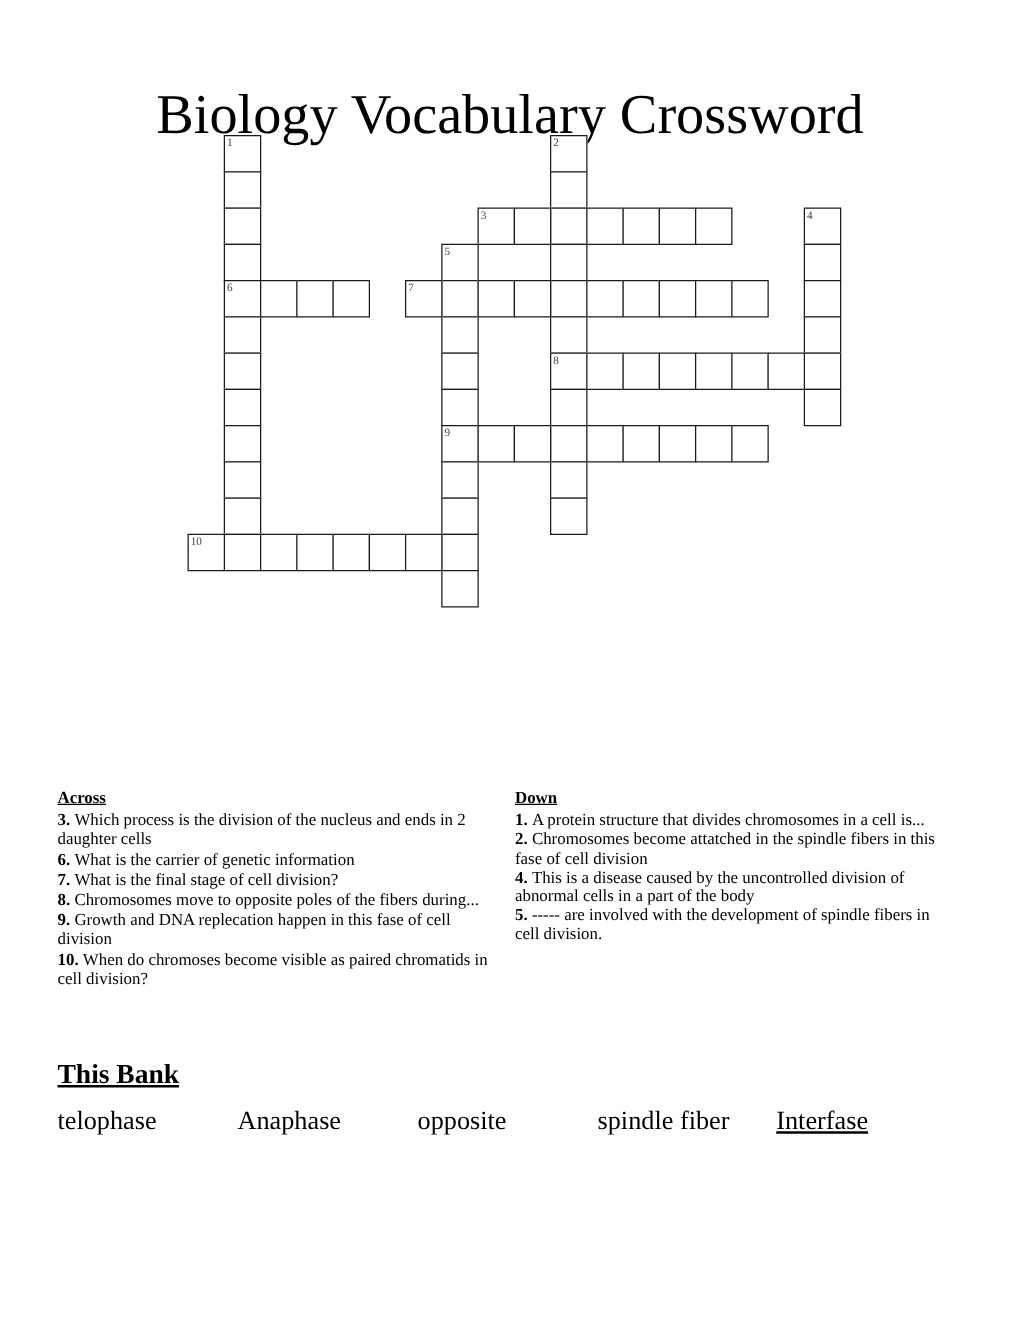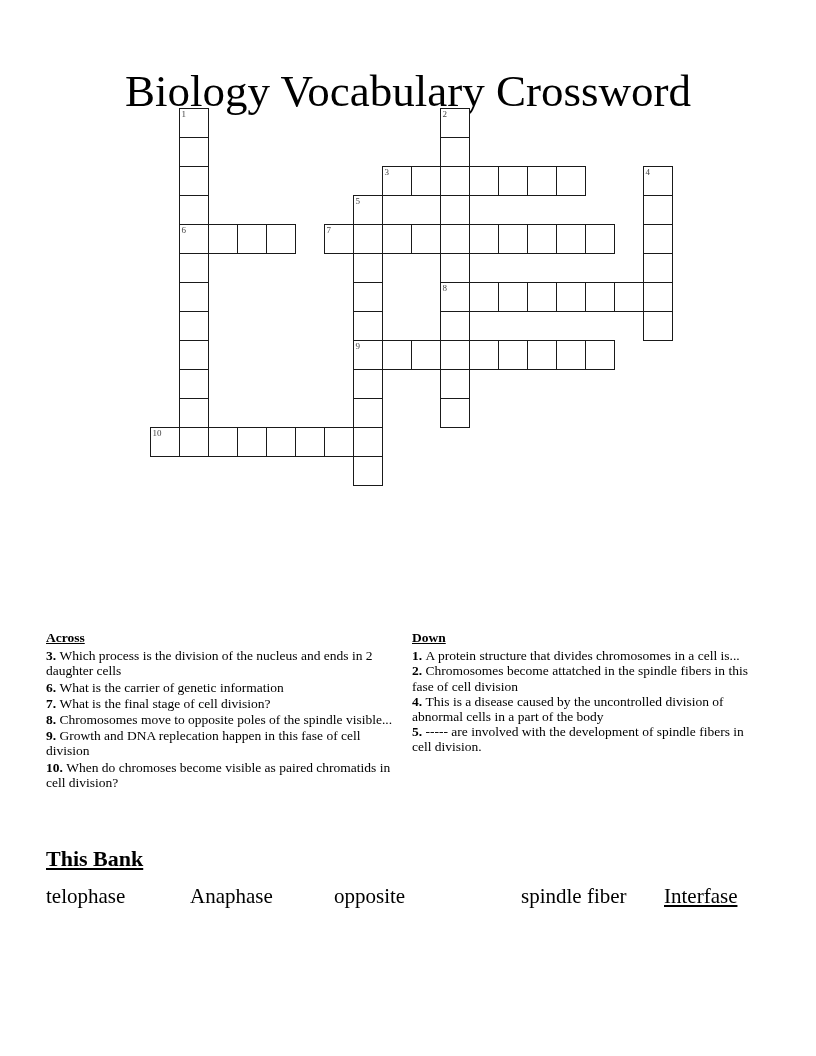--- a/index.html
+++ b/index.html
@@ -89,21 +89,21 @@
     line-height:37px;
     white-space:nowrap;
   }
   .wb-word{
     display:inline-block;
     vertical-align:top;
   }
   .wb-w0{width:144px;}
   .wb-w1{width:144px;}
   .wb-w2{width:144px;}
-  .wb-w3{width:143px;margin-left:43px;}
+  .wb-w3{width:143px;}
   .wb-w4{width:auto;text-decoration:underline;}
 </style>
 </head>
 <body>
 
 <div id="page">
 
   <h1 class="title">Biology Vocabulary Crossword</h1>
 
   <div id="grid">
@@ -203,21 +203,21 @@
       <div class="cell" style="left: 295px; top: 427px;"></div>
       <div class="cell" style="left: 324px; top: 427px;"></div>
     </div>
 
   <div class="clues" id="across-col">
     <span class="clue-head">Across</span>
     <div id="across-list">
         <p class="clue"><span class="cnum">3. </span><span>Which process is the division of the nucleus and ends in 2 daughter cells</span></p>
         <p class="clue"><span class="cnum">6. </span><span>What is the carrier of genetic information</span></p>
         <p class="clue"><span class="cnum">7. </span><span>What is the final stage of cell division?</span></p>
-        <p class="clue"><span class="cnum">8. </span><span>Chromosomes move to opposite poles of the spindle visible...</span></p>
+        <p class="clue"><span class="cnum">8. </span><span>Chromosomes move to opposite poles of the fibers during...</span></p>
         <p class="clue"><span class="cnum">9. </span><span>Growth and DNA replecation happen in this fase of cell division</span></p>
         <p class="clue"><span class="cnum">10. </span><span>When do chromoses become visible as paired chromatids in cell division?</span></p>
       </div>
   </div>
 
   <div class="clues" id="down-col">
     <span class="clue-head">Down</span>
     <div id="down-list">
         <p class="clue"><span class="cnum">1. </span><span>A protein structure that divides chromosomes in a cell is...</span></p>
         <p class="clue"><span class="cnum">2. </span><span>Chromosomes become attatched in the spindle fibers in this fase of cell division</span></p>

